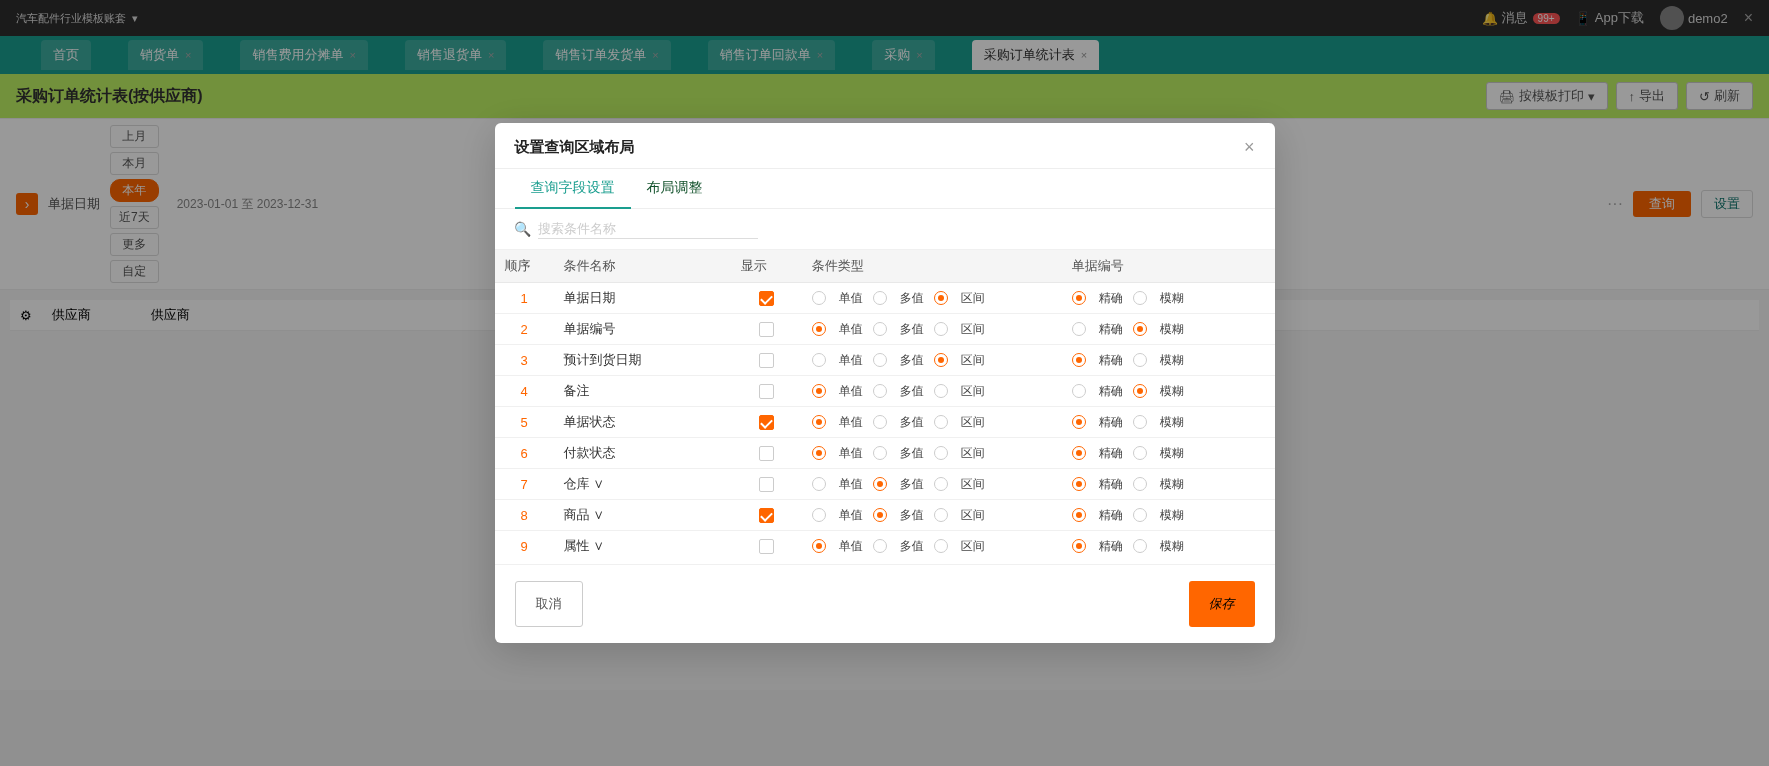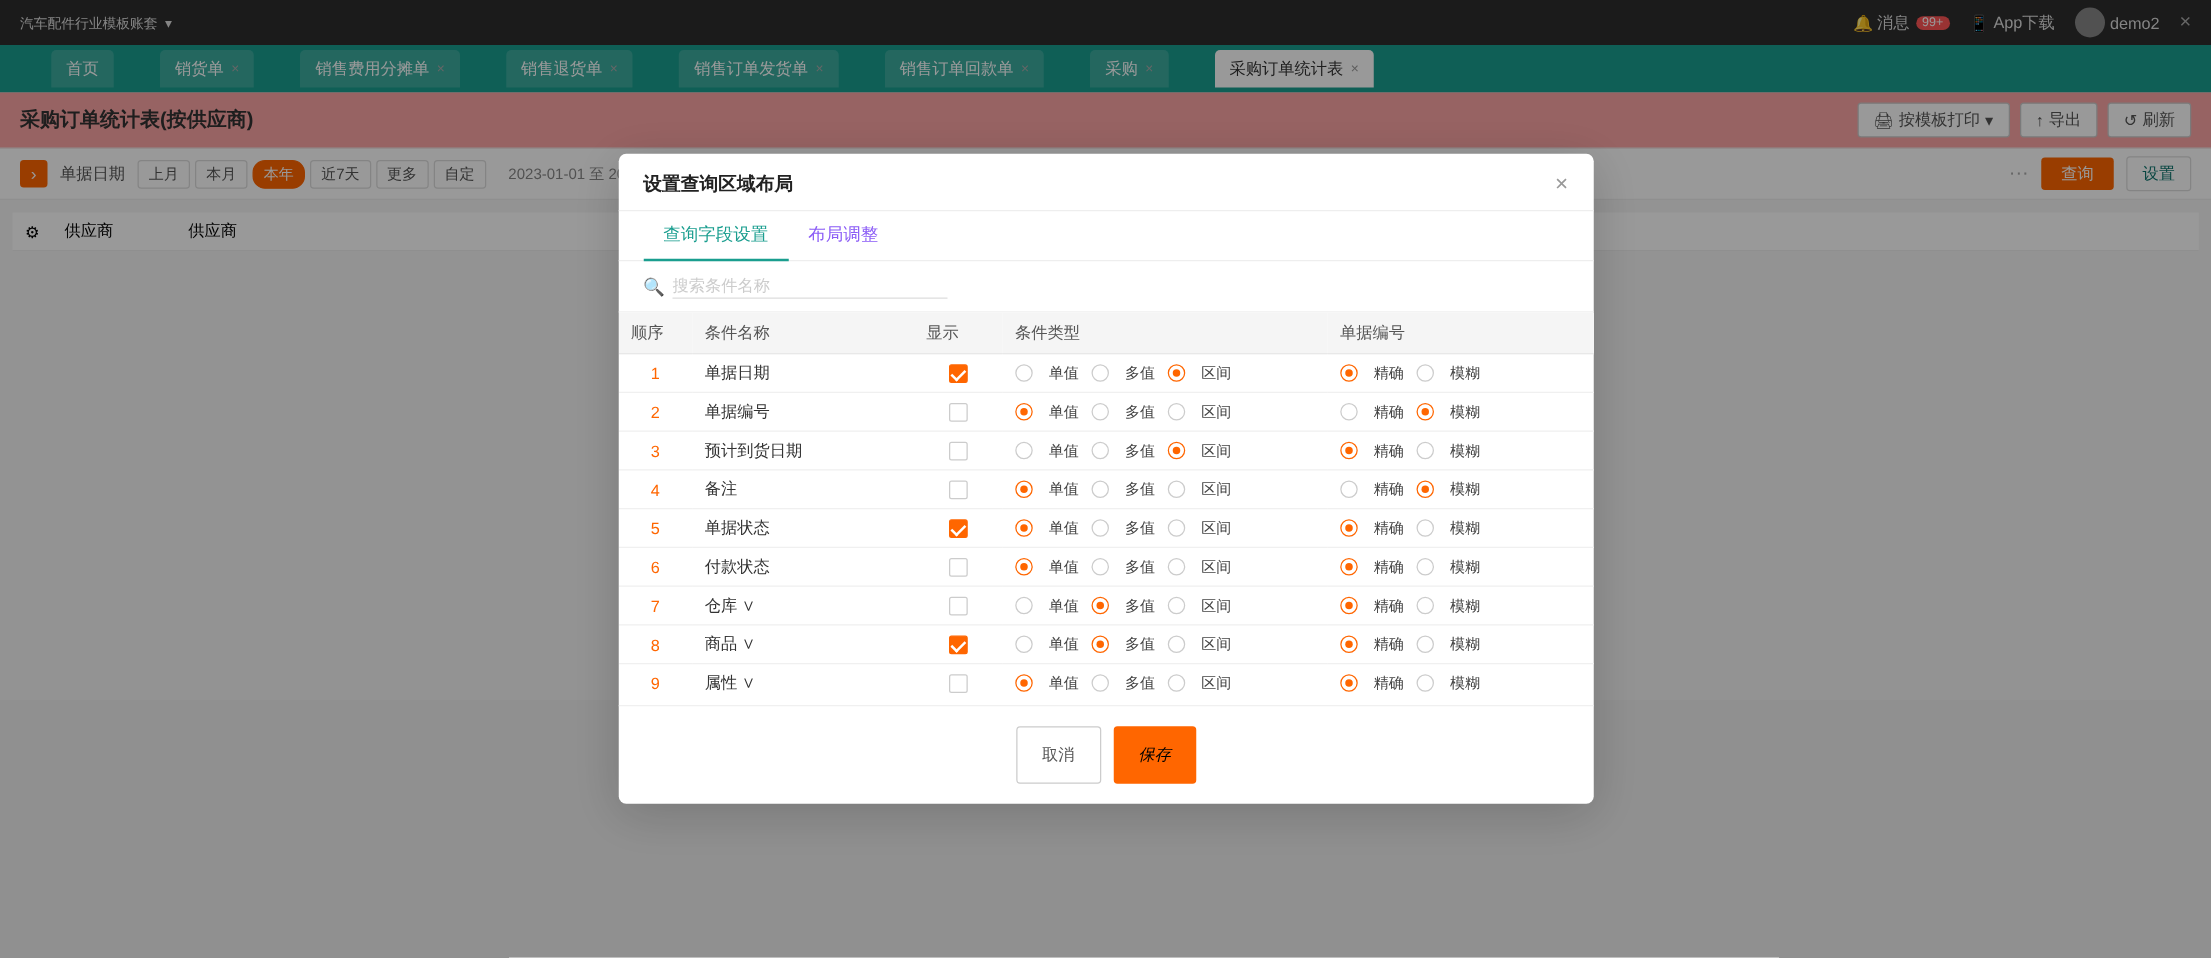--- a/index.html
+++ b/index.html
@@ -41,21 +41,21 @@
       gap: 6px;
       height: 30px;
       margin-left: 33px;
     }
     .tab-item.active { background: #fff; color: #333; }
     .tab-item .tab-close { color: #aaa; font-size: 11px; }
     .tab-item.active .tab-close { color: #999; }
 
     
     .page-header {
-      background: #fca5a5;
+      background: #bef264;
       padding: 8px 16px;
       display: flex;
       align-items: center;
       justify-content: space-between;
       border-bottom: 1px solid #eee;
     }
     .page-title { font-size: 16px; font-weight: bold; color: #333; }
     .page-header-actions { display: flex; gap: 8px; align-items: center; }
     .btn-outline { border: 1px solid #ccc; background: #fff; padding: 4px 12px; border-radius: 3px; cursor: pointer; font-size: 13px; color: #555; display: flex; align-items: center; gap: 4px; }
 
@@ -63,21 +63,21 @@
     .filter-bar {
       background: #fff;
       padding: 6px 16px;
       display: flex;
       align-items: center;
       gap: 10px;
       border-bottom: 1px solid #eee;
     }
     .filter-toggle { background: #f60; color: #fff; border: none; width: 22px; height: 22px; border-radius: 3px; cursor: pointer; font-size: 14px; }
     .filter-label { font-size: 13px; color: #555; }
-    .filter-period-btns { display: flex; gap: 4px; }
+    .filter-period-btns { display: flex; gap: 4px; flex-direction: column; }
     .period-btn { border: 1px solid #ddd; background: #fff; padding: 2px 8px; border-radius: 3px; cursor: pointer; font-size: 12px; color: #555; }
     .period-btn.active { background: #f60; color: #fff; border-color: #f60; border-radius: 10px; }
     .filter-date-range { font-size: 12px; color: #888; margin-left: 8px; }
     .btn-query { background: #f60; color: #fff; border: none; padding: 4px 16px; border-radius: 3px; cursor: pointer; font-size: 13px; }
     .btn-settings { border: 1px solid #ddd; background: #fff; padding: 4px 12px; border-radius: 3px; cursor: pointer; font-size: 13px; color: #0f766e; }
 
     
     .main-content {
       background: #f5f5f5;
       padding: 10px;
@@ -130,21 +130,21 @@
     
     .dialog-tabs {
       display: flex;
       padding: 0 20px;
       border-bottom: 1px solid #eee;
       gap: 0;
     }
     .dialog-tab {
       padding: 10px 16px;
       font-size: 14px;
-      color: #8b5cf6;
+      color: #14532d;
       cursor: pointer;
       border-bottom: 2px solid transparent;
       margin-bottom: -1px;
     }
     .dialog-tab.active { color: #1a9e8f; border-bottom: 2px solid #1a9e8f; }
 
     
     .search-row {
       padding: 10px 20px;
       display: flex;
@@ -242,21 +242,21 @@
 
     
     .table-scroll {
       overflow-y: auto;
       max-height: 310px;
     }
 
     
     .dialog-footer {
       display: flex;
-      justify-content: center;
+      justify-content: space-between;
       padding: 16px 20px;
       gap: 10px;
       border-top: 1px solid #f0f0f0;
       margin-top: auto;
     }
     .btn-cancel { border: 1px solid #ccc; background: #fff; padding: 6px 20px; border-radius: 3px; cursor: pointer; font-size: 13px; color: #555; }
     .btn-save { background: #f60; border: none; color: #000000; padding: 14px 20px; border-radius: 3px; cursor: pointer; font-size: 13px; font-style: italic; }
   </style>
 </head>
 <body>

